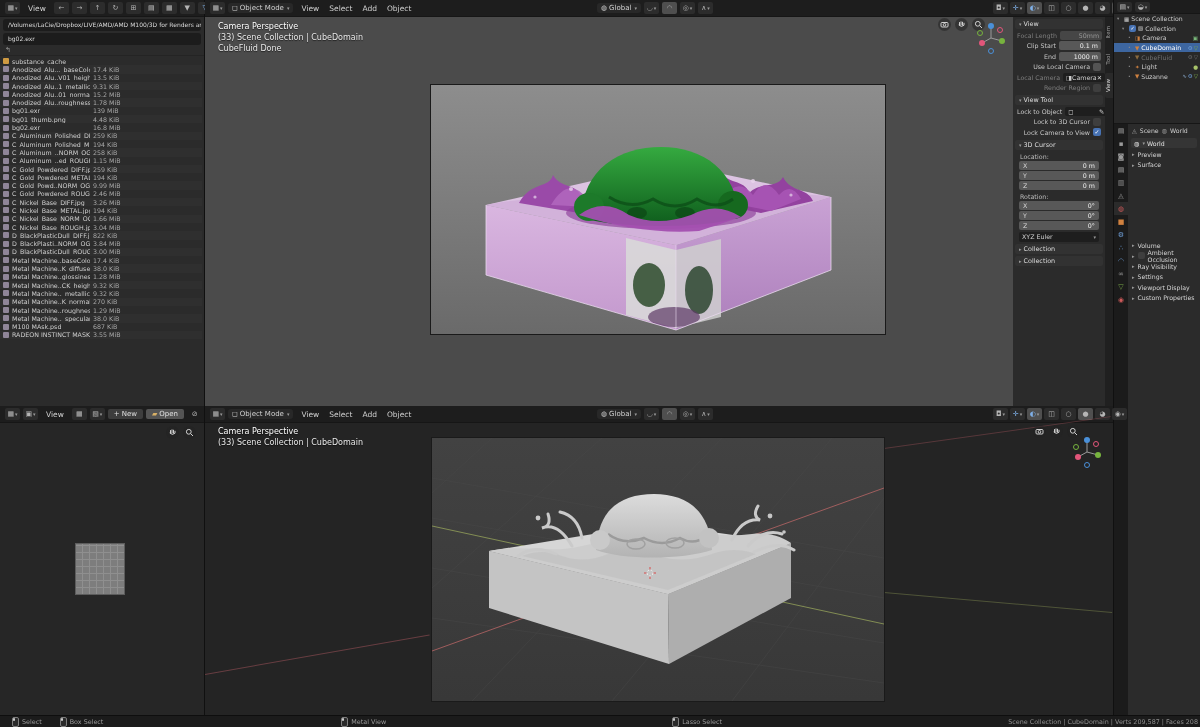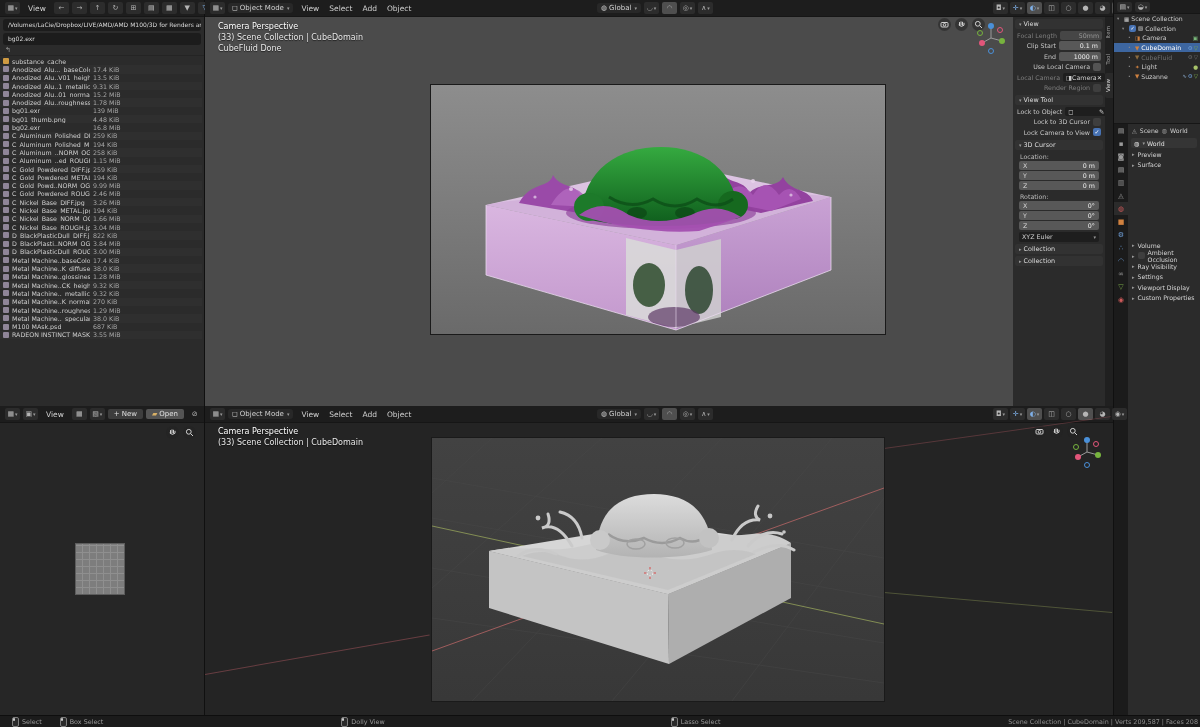--- a/index.html
+++ b/index.html
@@ -847,21 +847,21 @@
       <span class="skey" style="margin-left: 12px;">
         <span class="mouse"></span>
         <span>Select</span>
       </span>
       <span class="skey" style="margin-left: 18px;">
         <span class="mouse"></span>
         <span>Box Select</span>
       </span>
       <span class="skey" style="margin-left: 238px;">
         <span class="mouse"></span>
-        <span>Dolly View</span>
+        <span>Metal View</span>
       </span>
       <span class="skey" style="margin-left: 286px;">
         <span class="mouse"></span>
         <span>Lasso Select</span>
       </span>
     </span>
   <span id="status-right">Scene Collection | CubeDomain | Verts 209,587 | Faces 208</span>
 </div>
 
 </body></html>

